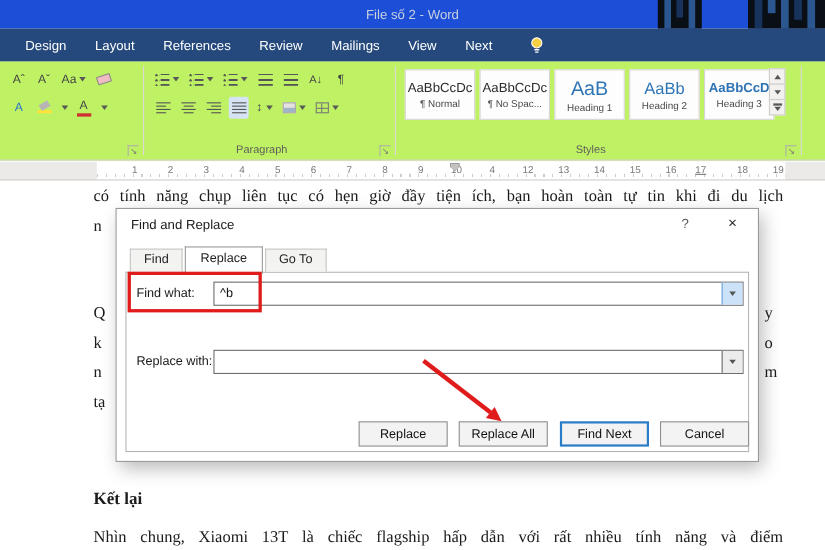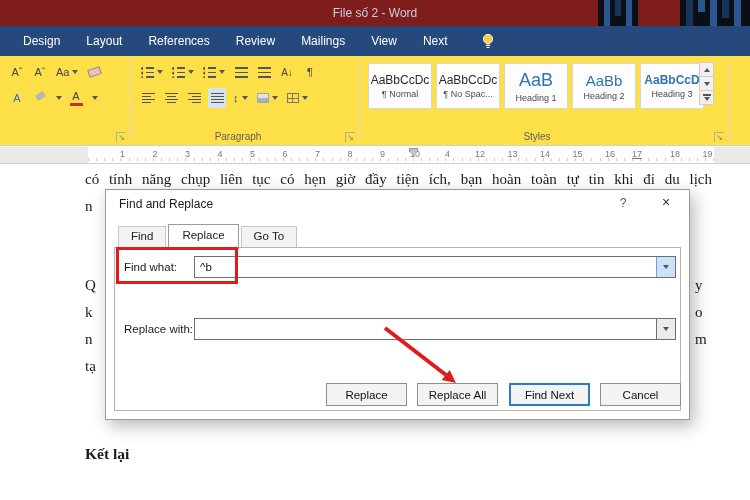--- a/index.html
+++ b/index.html
@@ -1,35 +1,35 @@
 <!DOCTYPE html>
 <html><head>
 <meta charset="utf-8">
 <style>
   * { margin:0; padding:0; box-sizing:border-box; }
   html,body { width:750px; height:500px; overflow:hidden; }
   body { font-family:"Liberation Sans",sans-serif; background:#fff; }
   .screen { position:relative; width:750px; height:500px; background:#fff; overflow:hidden; }
 
   
-  .titlebar { position:absolute; left:0; top:0; width:100%; height:26px; background:#7f1d1d; }
+  .titlebar { position:absolute; left:0; top:0; width:100%; height:26px; background:#1d4ed8; }
   .win-title { position:absolute; left:0; right:0; top:0; line-height:26px; text-align:center; color:#c6d0de; font-size:12px; }
   .deco { position:absolute; top:0; height:26px; background:#0a0e15; display:flex; align-items:flex-start; gap:5px; padding:0 6px; }
   .deco.d1 { right:0; width:70px; }
   .deco.d2 { right:112px; width:40px; }
   .deco i { display:block; width:7px; background:#2c568f; }
   .deco i.t { background:#17335c; }
 
   
   .tabrow { position:absolute; top:26px; left:0; width:100%; height:30px; background:#25497c; display:flex; align-items:center; padding-left:10px; }
   .rtab { color:#fff; font-size:12px; padding:0 13px; line-height:30px; cursor:default; white-space:nowrap; }
   .tellme { margin-left:20px; display:flex; align-items:center; gap:7px; color:#fff; font-size:12px; white-space:nowrap; }
 
   
-  .ribbon { position:absolute; top:56px; left:0; width:100%; height:90px; background:#fde047; border-bottom:1px solid #d2d0ce; display:flex; }
+  .ribbon { position:absolute; top:56px; left:0; width:100%; height:90px; background:#bef264; border-bottom:1px solid #d2d0ce; display:flex; }
   .vdiv { width:1px; background:#dcdad8; margin:4px 0; }
   .grp { position:relative; height:100%; }
   .grp-label { position:absolute; bottom:3px; left:0; right:14px; text-align:center; font-size:10px; color:#605e5c; }
   .launcher { position:absolute; right:4px; bottom:3px; font-size:8px; color:#7a7876; border:1px solid #b0aeac; border-right:none; border-bottom:none; width:10px; height:10px; line-height:9px; text-align:center; }
   .r { display:flex; align-items:center; gap:5px; padding:6px 6px 0 8px; }
   .icon-btn { min-width:18px; height:20px; display:flex; align-items:center; justify-content:center; font-size:11px; color:#444; border-radius:2px; padding:0 2px; gap:1px; }
   .icon-btn.active { background:#d5e3f3; }
   .car { width:0; height:0; border-left:3px solid transparent; border-right:3px solid transparent; border-top:4px solid #5a5856; margin-left:2px; }
   .eraser { width:13px; height:8px; background:#f0bcc4; border:1px solid #8a8886; border-radius:1px; transform:rotate(-18deg); }
   .col { flex-direction:column; gap:1px; }
@@ -322,20 +322,21 @@
     <p class="dline" style="top:6px">có tính năng chụp liên tục có hẹn giờ đầy tiện ích, bạn hoàn toàn tự tin khi đi du lịch</p>
     <span class="frag" style="left:85px; top:33px">n</span>
     <span class="frag" style="left:85px; top:112px">Q</span>
     <span class="frag" style="left:85px; top:139px">k</span>
     <span class="frag" style="left:85px; top:166px">n</span>
     <span class="frag" style="left:85px; top:193px">tạ</span>
     <span class="frag" style="left:695px; top:112px">y</span>
     <span class="frag" style="left:695px; top:139px">o</span>
     <span class="frag" style="left:695px; top:166px">m</span>
     <p class="doc-heading" style="top:280px">Kết lại</p>
+    <p class="dline wrap" style="top:316px">Nhìn chung, Xiaomi 13T là chiếc flagship hấp dẫn với rất nhiều tính năng và điểm</p>
   </div>
 
   <div class="dialog">
     <div class="dlg-title-text">Find and Replace</div>
     <div class="dlg-help">?</div>
     <div class="dlg-close">×</div>
 
     <div class="dtabs">
       <span class="dtab">Find</span>
       <span class="dtab active">Replace</span>

